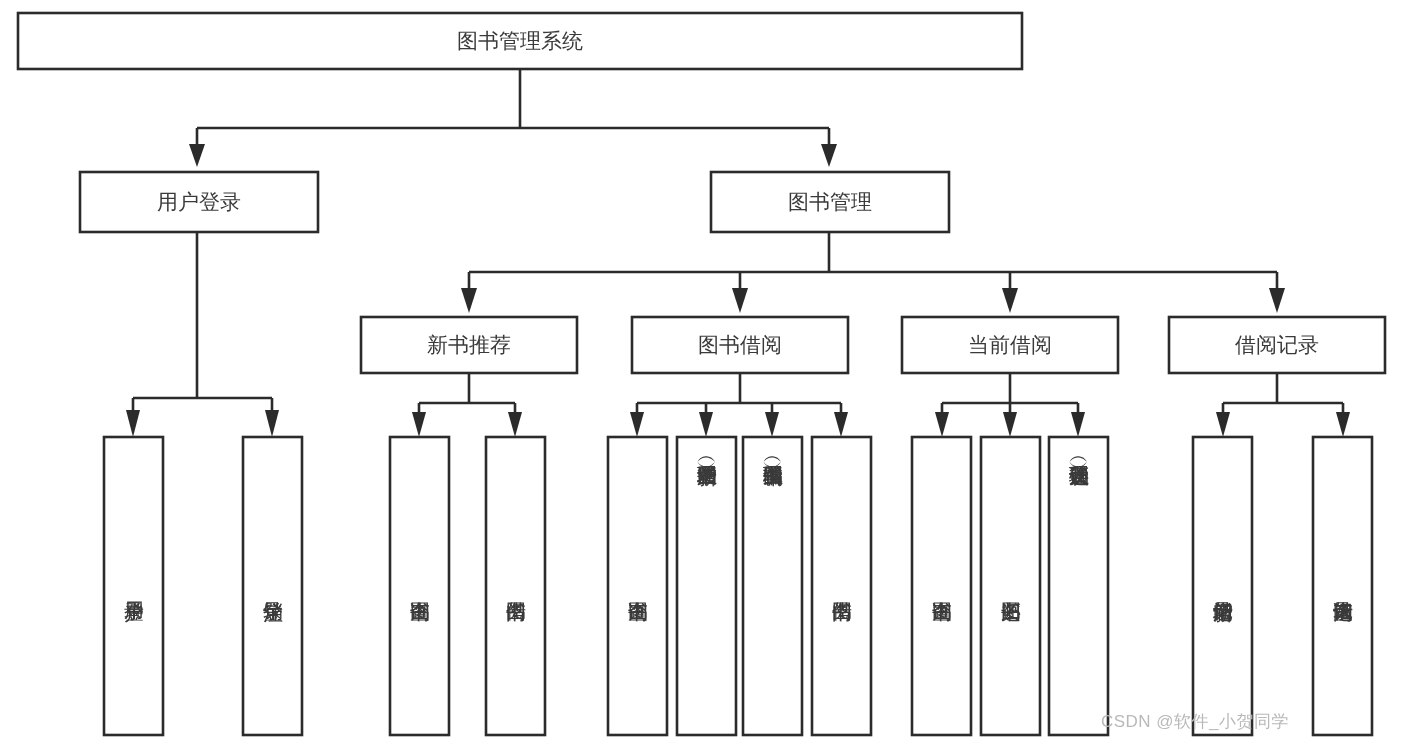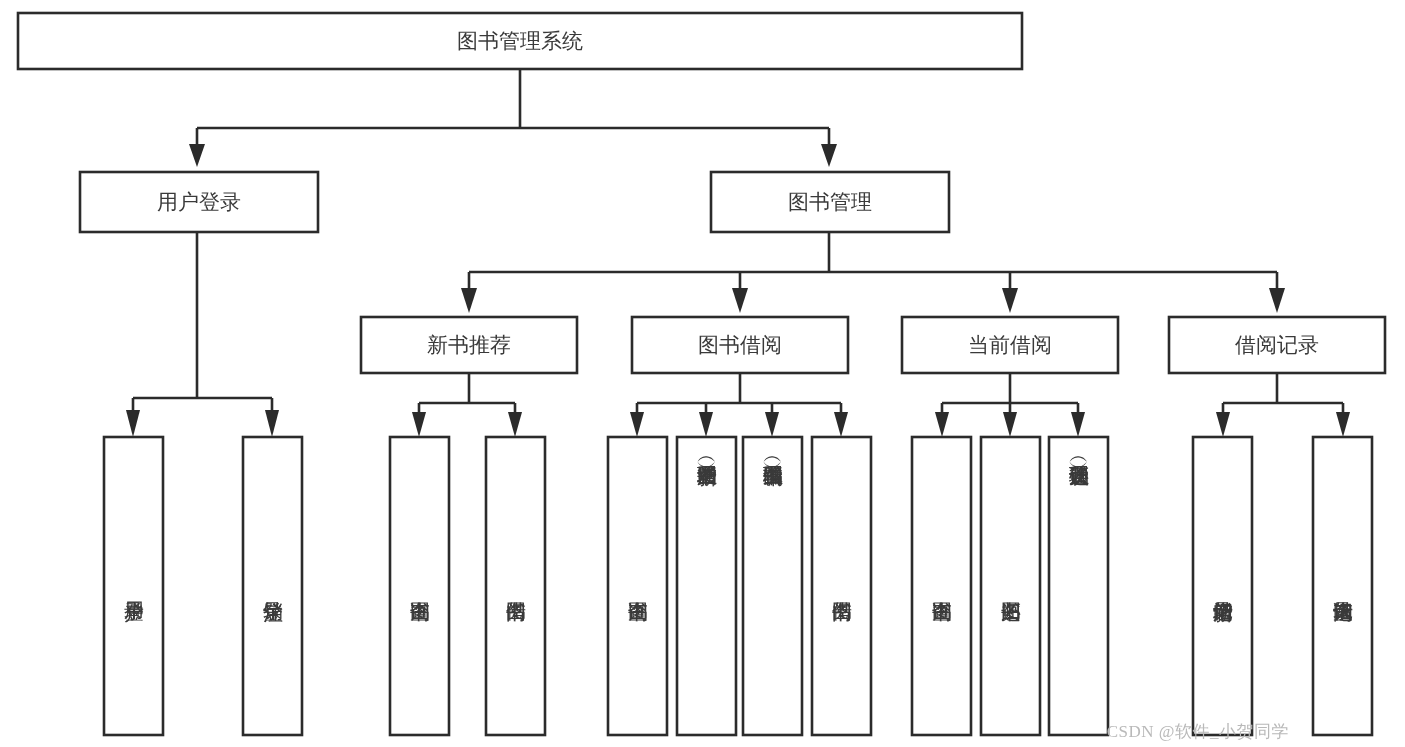--- a/index.html
+++ b/index.html
@@ -46,22 +46,22 @@
     stroke-width: 2.6;
     fill: none;
   }
   .arrow-head {
     fill: #2b2b2b;
     stroke: none;
   }
   .watermark {
     position: absolute;
     right: 8px;
-    bottom: 4px;
-    font-family: Liberation Serif, serif;
+    bottom: 14px;
+    font-family: Liberation Sans, sans-serif;
     font-size: 17px;
     color: #b9b9b9;
     white-space: nowrap;
     letter-spacing: 0.5px;
   }
 </style>
 </head>
 <body>
 
 <div id="diagram-root">

